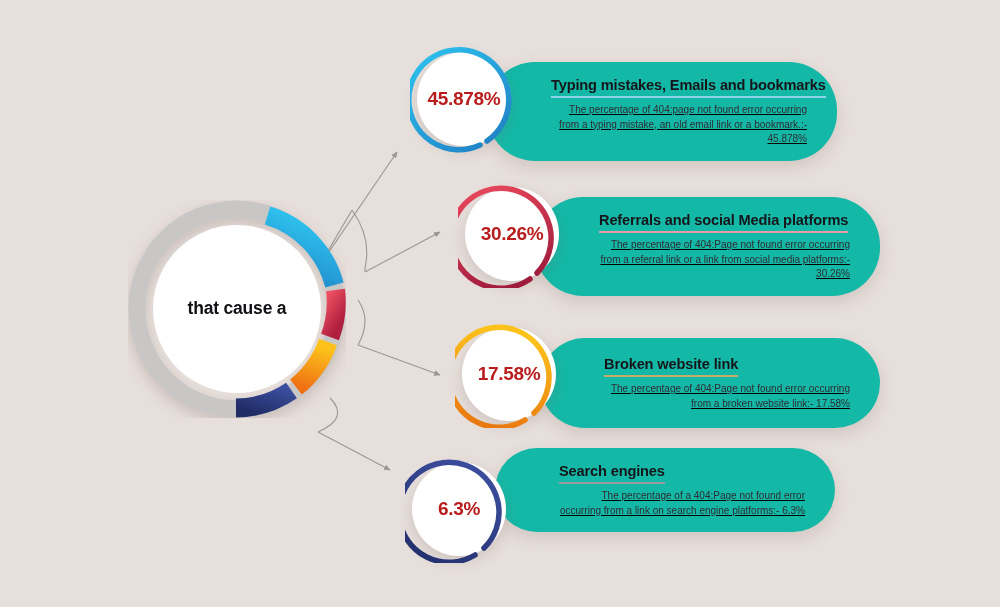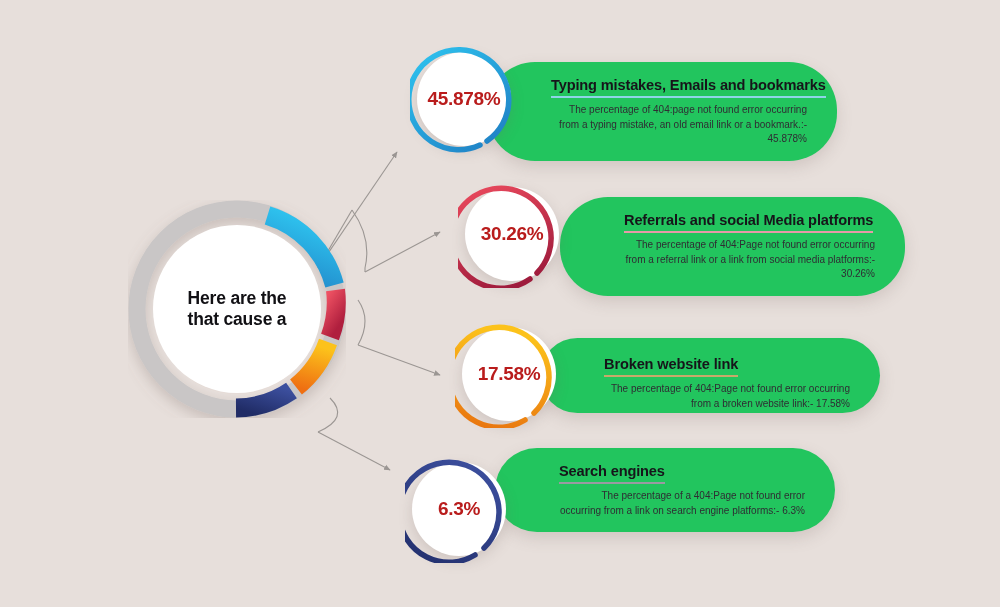--- a/index.html
+++ b/index.html
@@ -45,23 +45,24 @@
     letter-spacing: -0.2px;
   }
   .donut-center-text span { display: block; }
 
   
   .row {
     position: absolute;
   }
   .card {
     position: absolute;
-    background: #22c55e;
+    background: #14b8a6;
     border-radius: 48px;
     box-shadow: 0 6px 16px rgba(120,100,95,0.20);
+    text-decoration: underline;
   }
   .card-inner {
     padding: 14px 30px 14px 64px;
   }
   .card-title {
     font-size: 14.6px;
     font-weight: bold;
     color: #16151a;
     letter-spacing: -0.15px;
     display: inline-block;
@@ -169,21 +170,20 @@
 
       <g fill="none" stroke-width="19">
         <path d="M 139.5 15.5 A 99 99 0 0 1 206.5 85" stroke="url(#seg1)"></path>
         <path d="M 207.5 90 A 99 99 0 0 1 202 137" stroke="url(#seg2)"></path>
         <path d="M 200 142 A 99 99 0 0 1 168 187" stroke="url(#seg3)"></path>
         <path d="M 163.5 190.5 A 99 99 0 0 1 108 208" stroke="url(#seg4)"></path>
       </g>
     </svg>
 
     <div class="donut-center-text">
-      <span>Here are the</span>
       <span>that cause a</span>
     </div>
   </div>
 
   <div class="row" style="left:0; top:0;">
     <div class="card" style="left:487px; top:62px; width:350px;">
       <div class="card-inner">
         <div class="card-title" style="border-bottom-color:#8fd4e8;">Typing mistakes, Emails and bookmarks</div>
         <div class="card-body">The percentage of 404:page not found error occurring from a typing mistake, an old email link or a bookmark.:- 45.878%</div>
       </div>
@@ -197,21 +197,21 @@
             <stop offset="100%" stop-color="#1f7fc4"></stop>
           </linearGradient>
         </defs>
         <path d="M 77 96 A 50 50 0 1 0 70 100" fill="none" stroke="url(#ring1)" stroke-width="5.5" stroke-linecap="round"></path>
       </svg>
       <div class="bubble-label">45.878%</div>
     </div>
   </div>
 
   <div class="row" style="left:0; top:0;">
-    <div class="card" style="left:560px; top:197px; width:345px;">
+    <div class="card" style="left:535px; top:197px; width:345px;">
       <div class="card-inner">
         <div class="card-title" style="border-bottom-color:#e79aa8;">Referrals and social Media platforms</div>
         <div class="card-body">The percentage of 404:Page not found error occurring from a referral link or a link from social media platforms:- 30.26%</div>
       </div>
     </div>
     <div class="bubble" style="left:458px; top:180px;">
       <div class="bubble-disc"></div>
       <svg class="bubble-ring" width="108" height="108" viewBox="0 0 108 108">
         <defs>
           <linearGradient id="ring2" x1="0.2" y1="0" x2="0.6" y2="1">
@@ -220,21 +220,21 @@
           </linearGradient>
         </defs>
         <path d="M 79 93 A 50 50 0 1 0 72 99" fill="none" stroke="url(#ring2)" stroke-width="5.5" stroke-linecap="round"></path>
       </svg>
       <div class="bubble-label">30.26%</div>
     </div>
   </div>
 
   <div class="row" style="left:0; top:0;">
     <div class="card" style="left:540px; top:338px; width:340px;">
-      <div class="card-inner" style="padding-top:17px; padding-bottom:2px;">
+      <div class="card-inner" style="padding-top:17px; padding-bottom:17px;">
         <div class="card-title" style="border-bottom-color:#c9a96a;">Broken website link</div>
         <div class="card-body">The percentage of 404:Page not found error occurring from a broken website link:- 17.58%</div>
       </div>
     </div>
     <div class="bubble" style="left:455px; top:320px;">
       <div class="bubble-disc"></div>
       <svg class="bubble-ring" width="108" height="108" viewBox="0 0 108 108">
         <defs>
           <linearGradient id="ring3" x1="0.3" y1="0" x2="0.1" y2="1">
             <stop offset="0%" stop-color="#fcc21b"></stop>

